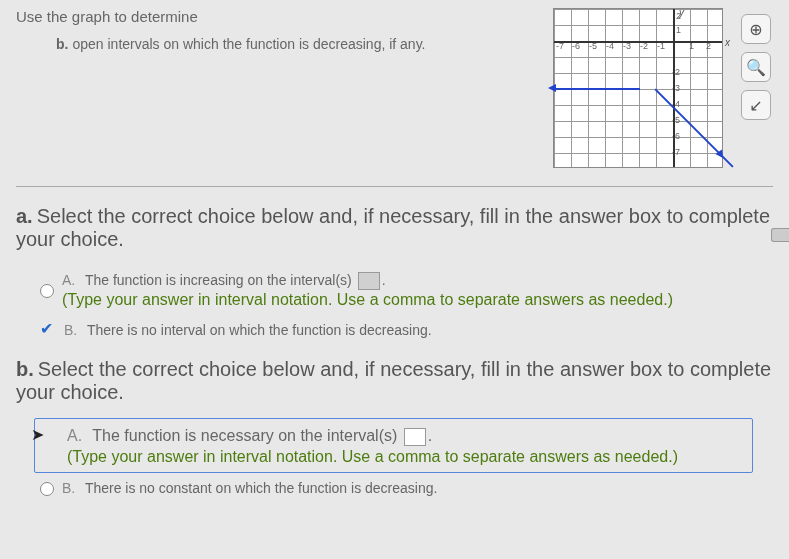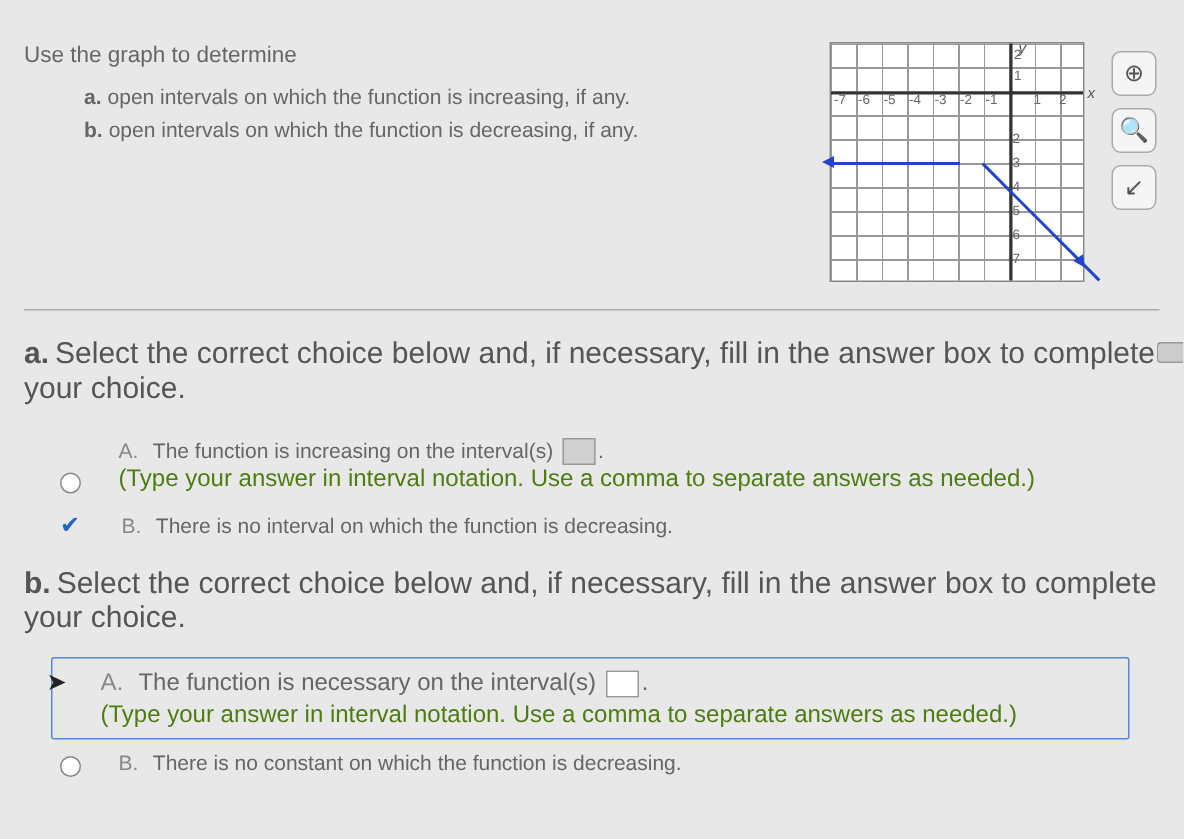--- a/index.html
+++ b/index.html
@@ -27,21 +27,20 @@
     .sub-item {
       font-size: 14px;
       color: #666;
       line-height: 1.4;
       margin-bottom: 2px;
     }
     .sub-item b { font-weight: bold; margin-right: 4px; }
     .top-section {
       display: flex;
       gap: 20px;
-      margin-top: 20px;
     }
     .text-col { flex: 1; }
     .graph-col {
       width: 220px;
       position: relative;
     }
     .graph {
       width: 170px;
       height: 160px;
       background: #fff;
@@ -100,22 +99,22 @@
       margin: 18px 0 18px 0;
     }
     .question-text {
       font-size: 20px;
       color: #555;
       margin-bottom: 14px;
     }
     .question-text b { font-weight: bold; margin-right: 4px; }
     .option-row {
       display: flex;
-      align-items: flex-end;
-      gap: 25px;
+      align-items: center;
+      gap: 8px;
       padding: 6px 0 6px 24px;
       font-size: 14px;
     }
     .radio {
       width: 14px; height: 14px;
       border: 1.5px solid #888;
       border-radius: 50%;
       flex-shrink: 0;
       margin-top: 2px;
       background: #fff;
@@ -167,21 +166,20 @@
     }
   </style>
 </head>
 <body>
 
 <div class="content">
   <div class="top-section">
     <div class="text-col">
       <div class="instruction">Use the graph to determine</div>
       <div class="sub-list">
-        <div class="sub-item"><b>a.</b><span>open intervals on which the function is increasing, if any.</span></div>
         <div class="sub-item"><b>b.</b><span>open intervals on which the function is decreasing, if any.</span></div>
       </div>
     </div>
     <div class="graph-col">
       <div class="graph">
         <span class="axis-label-y">y</span>
         <span class="axis-label-x">x</span>
         <span class="tick" style="top:32px;left:2px">-7</span>
         <span class="tick" style="top:32px;left:18px">-6</span>
         <span class="tick" style="top:32px;left:35px">-5</span>

